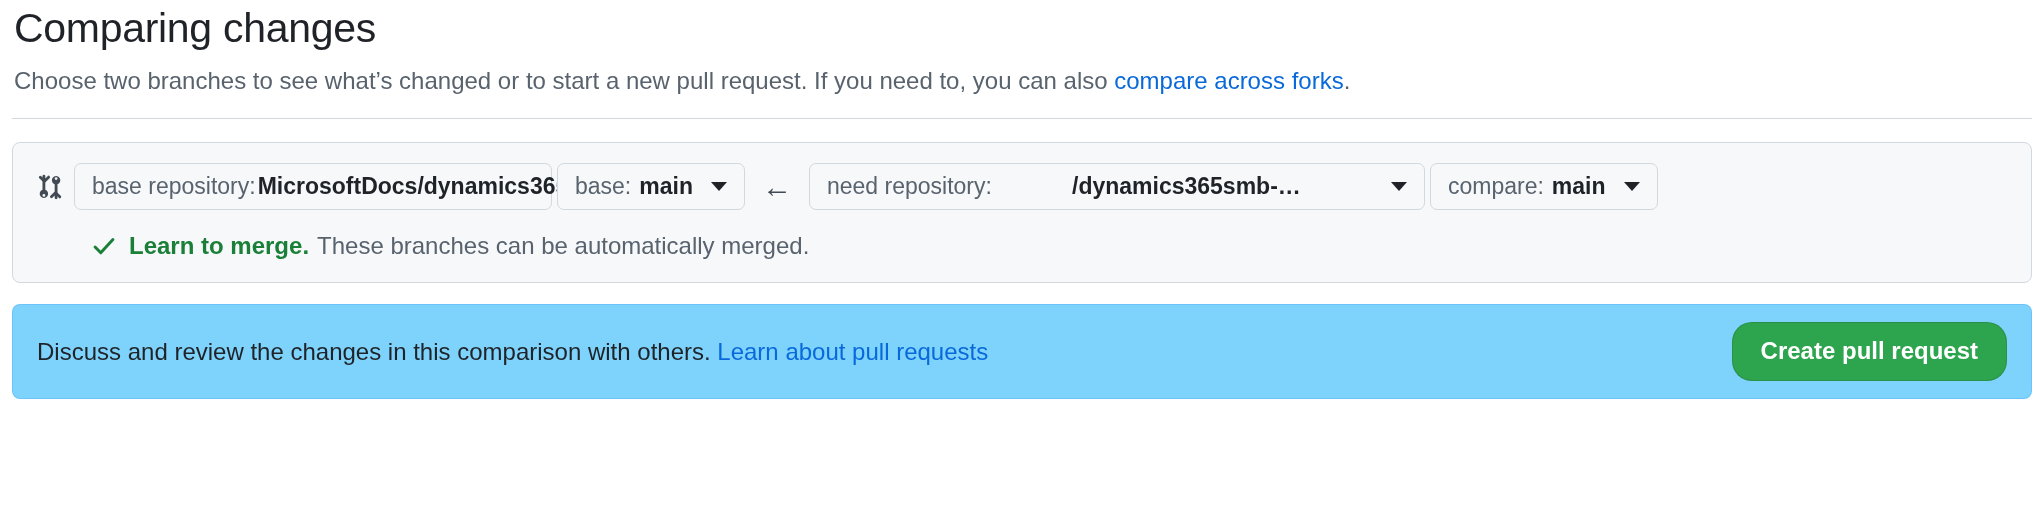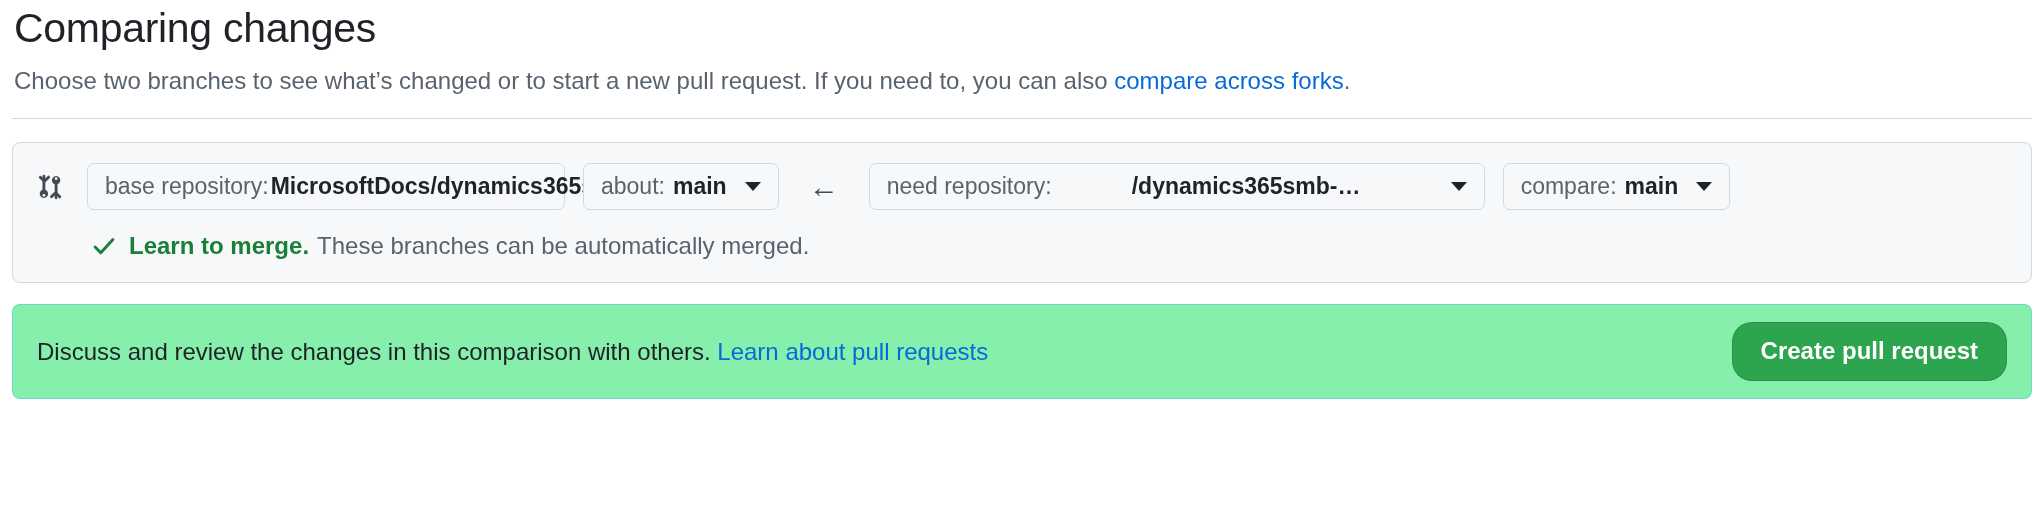--- a/index.html
+++ b/index.html
@@ -53,21 +53,21 @@
     margin-top: 23px;
     border: 1px solid #d1d9e0;
     border-radius: 8px;
     background: #f6f8fa;
     padding: 20px 20px 22px 20px;
     box-sizing: border-box;
   }
   .branch-row {
     display: flex;
     align-items: center;
-    gap: 18px;
+    gap: 5px;
   }
   .compare-icon {
     width: 34px;
     height: 34px;
     display: flex;
     align-items: center;
     justify-content: center;
     color: #424a53;
     margin-right: 2px;
     flex: none;
@@ -124,21 +124,21 @@
     align-items: center;
   }
   .merge-strong {
     color: #1a7f37;
     font-weight: 700;
     margin-right: 8px;
   }
   
   .banner {
     margin-top: 21px;
-    background: #86efac;
+    background: #7dd3fc;
     border: 1px solid rgba(84,174,255,0.4);
     border-radius: 8px;
     padding: 17px 24px 17px 24px;
     display: flex;
     align-items: center;
     justify-content: space-between;
     box-sizing: border-box;
     min-height: 93px;
   }
   .banner-text {
@@ -189,21 +189,21 @@
 
       <div class="select-btn repo-base">
         <span class="inner-group">
           <span class="label-part">base repository:</span>
           <span class="val">MicrosoftDocs/dynamics365s…</span>
         </span>
         <span class="caret"></span>
       </div>
 
       <div class="select-btn">
-        <span class="label-part">about:</span>
+        <span class="label-part">base:</span>
         <span class="val">main</span>
         <span class="caret"></span>
       </div>
 
       <span class="arrow-left">←</span>
 
       <div class="select-btn repo-head">
         <span class="label-part">need repository:</span>
         <span class="val">/dynamics365smb-…</span>
         <span class="caret"></span>

